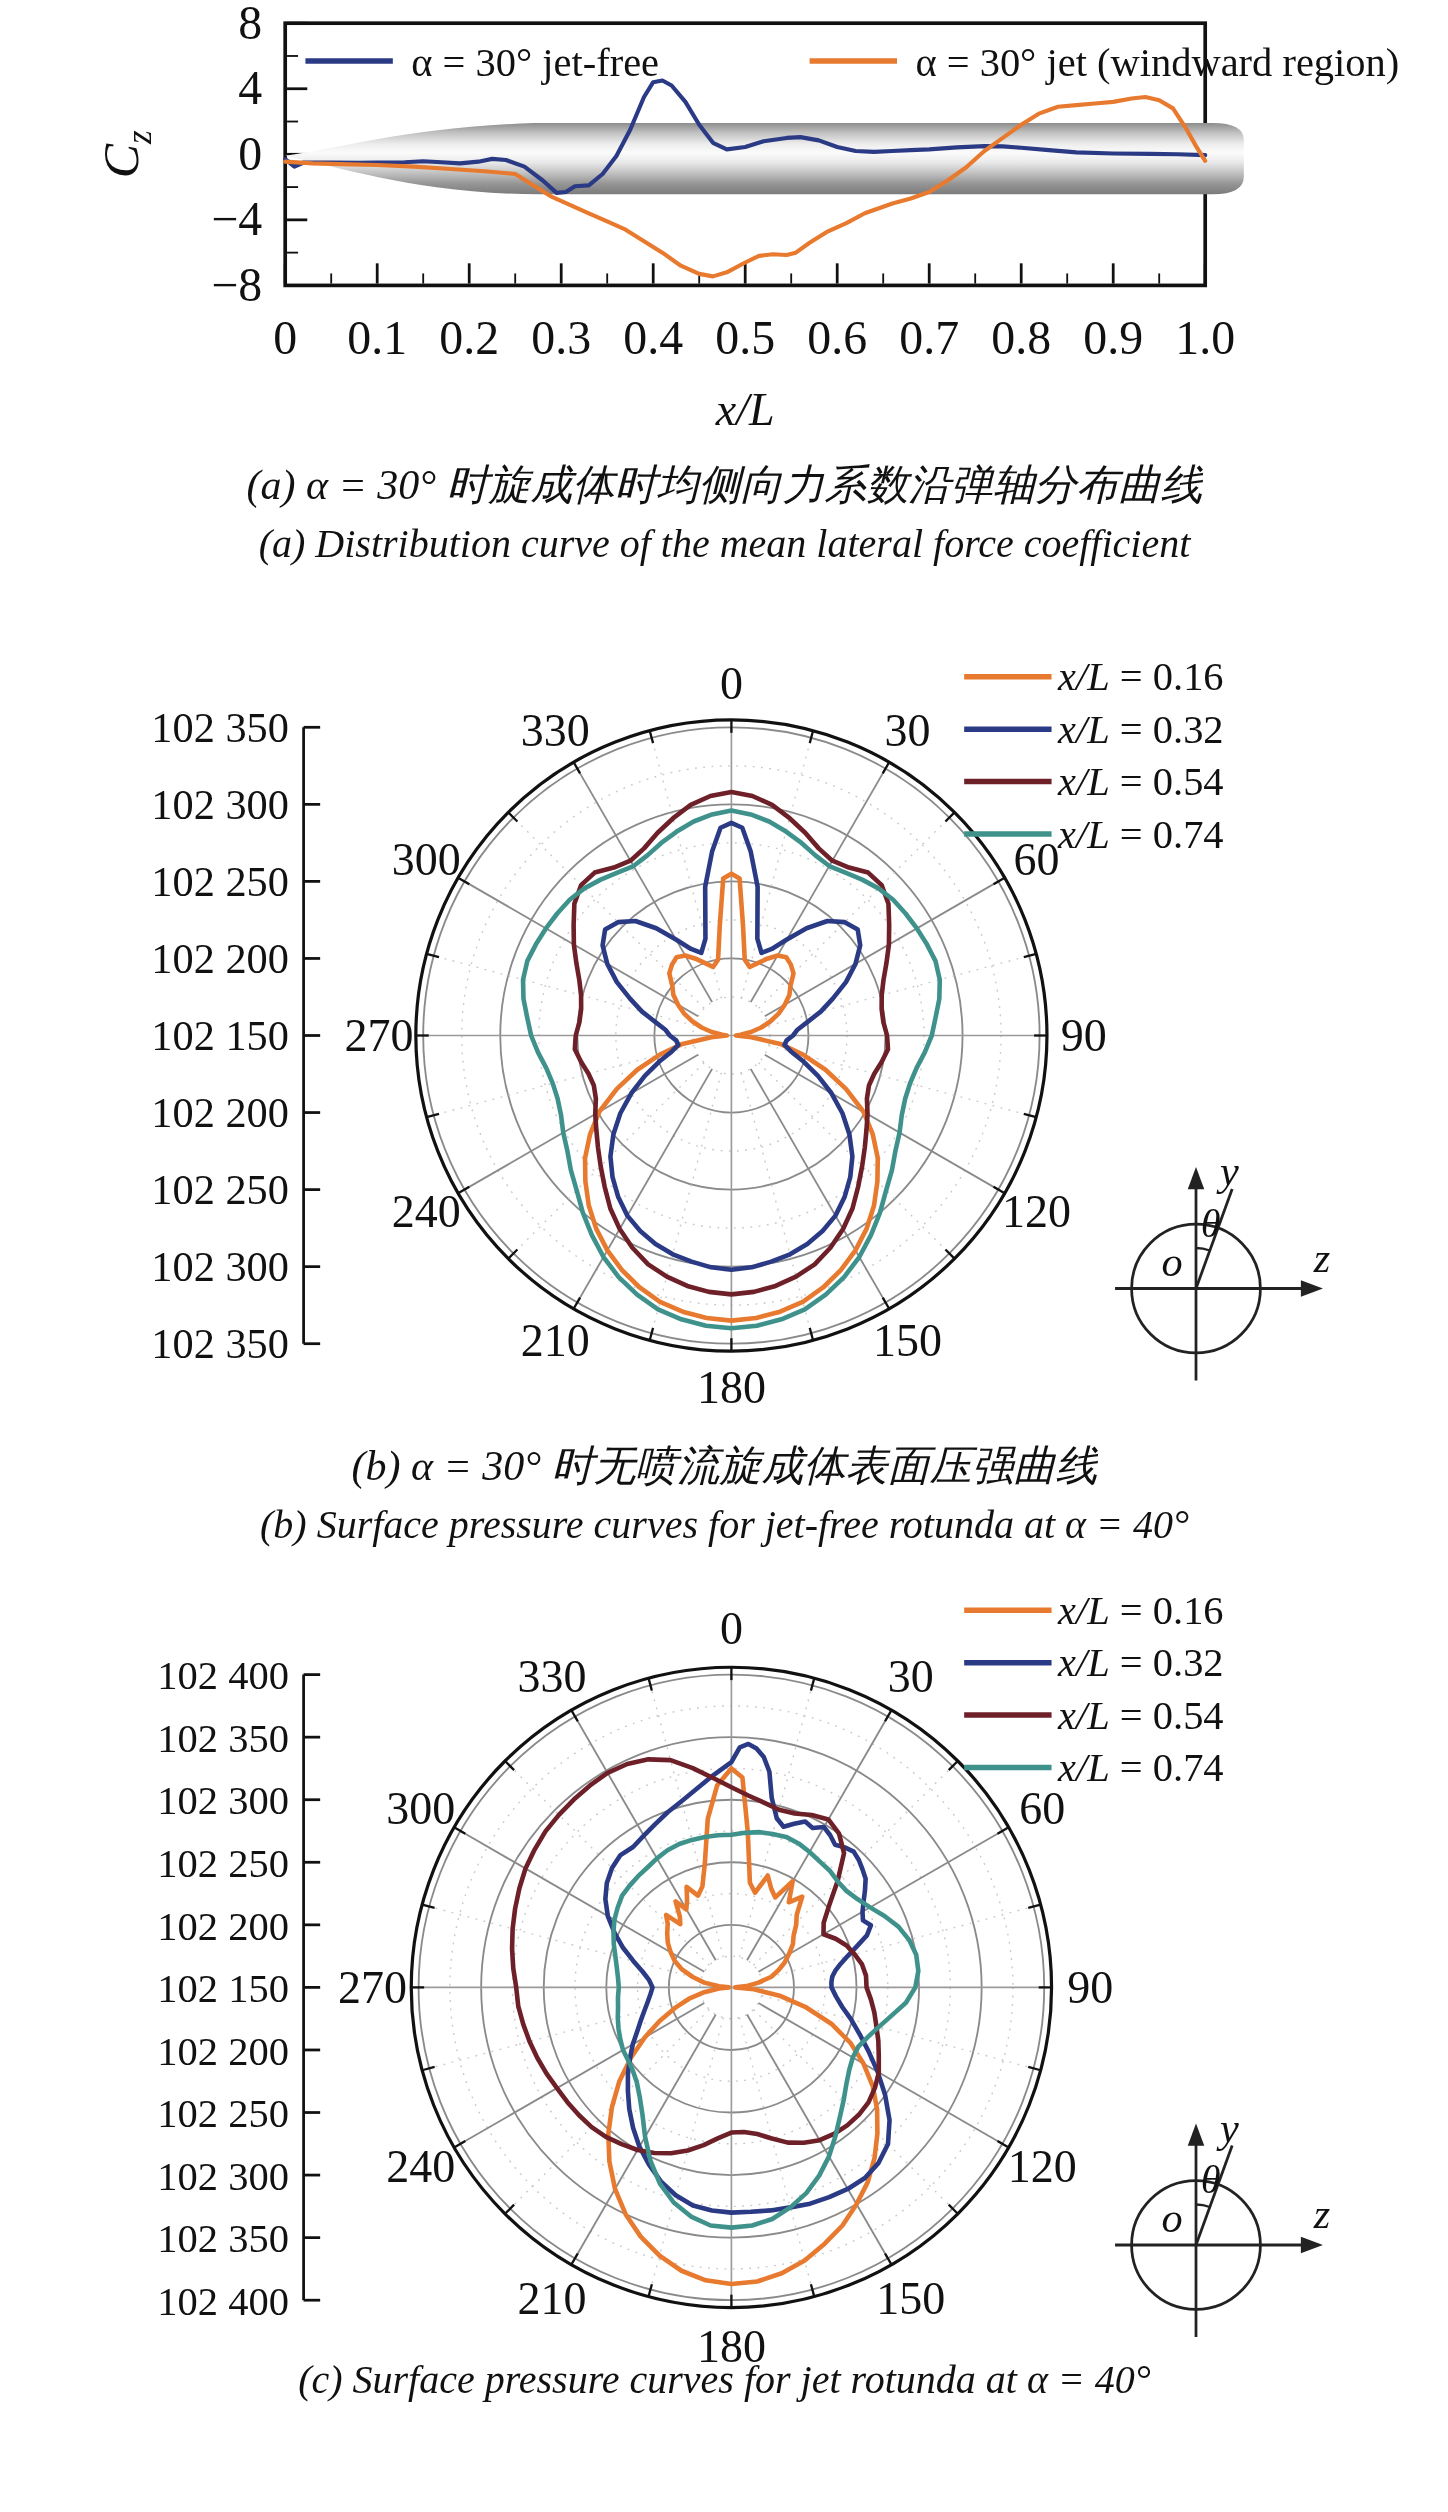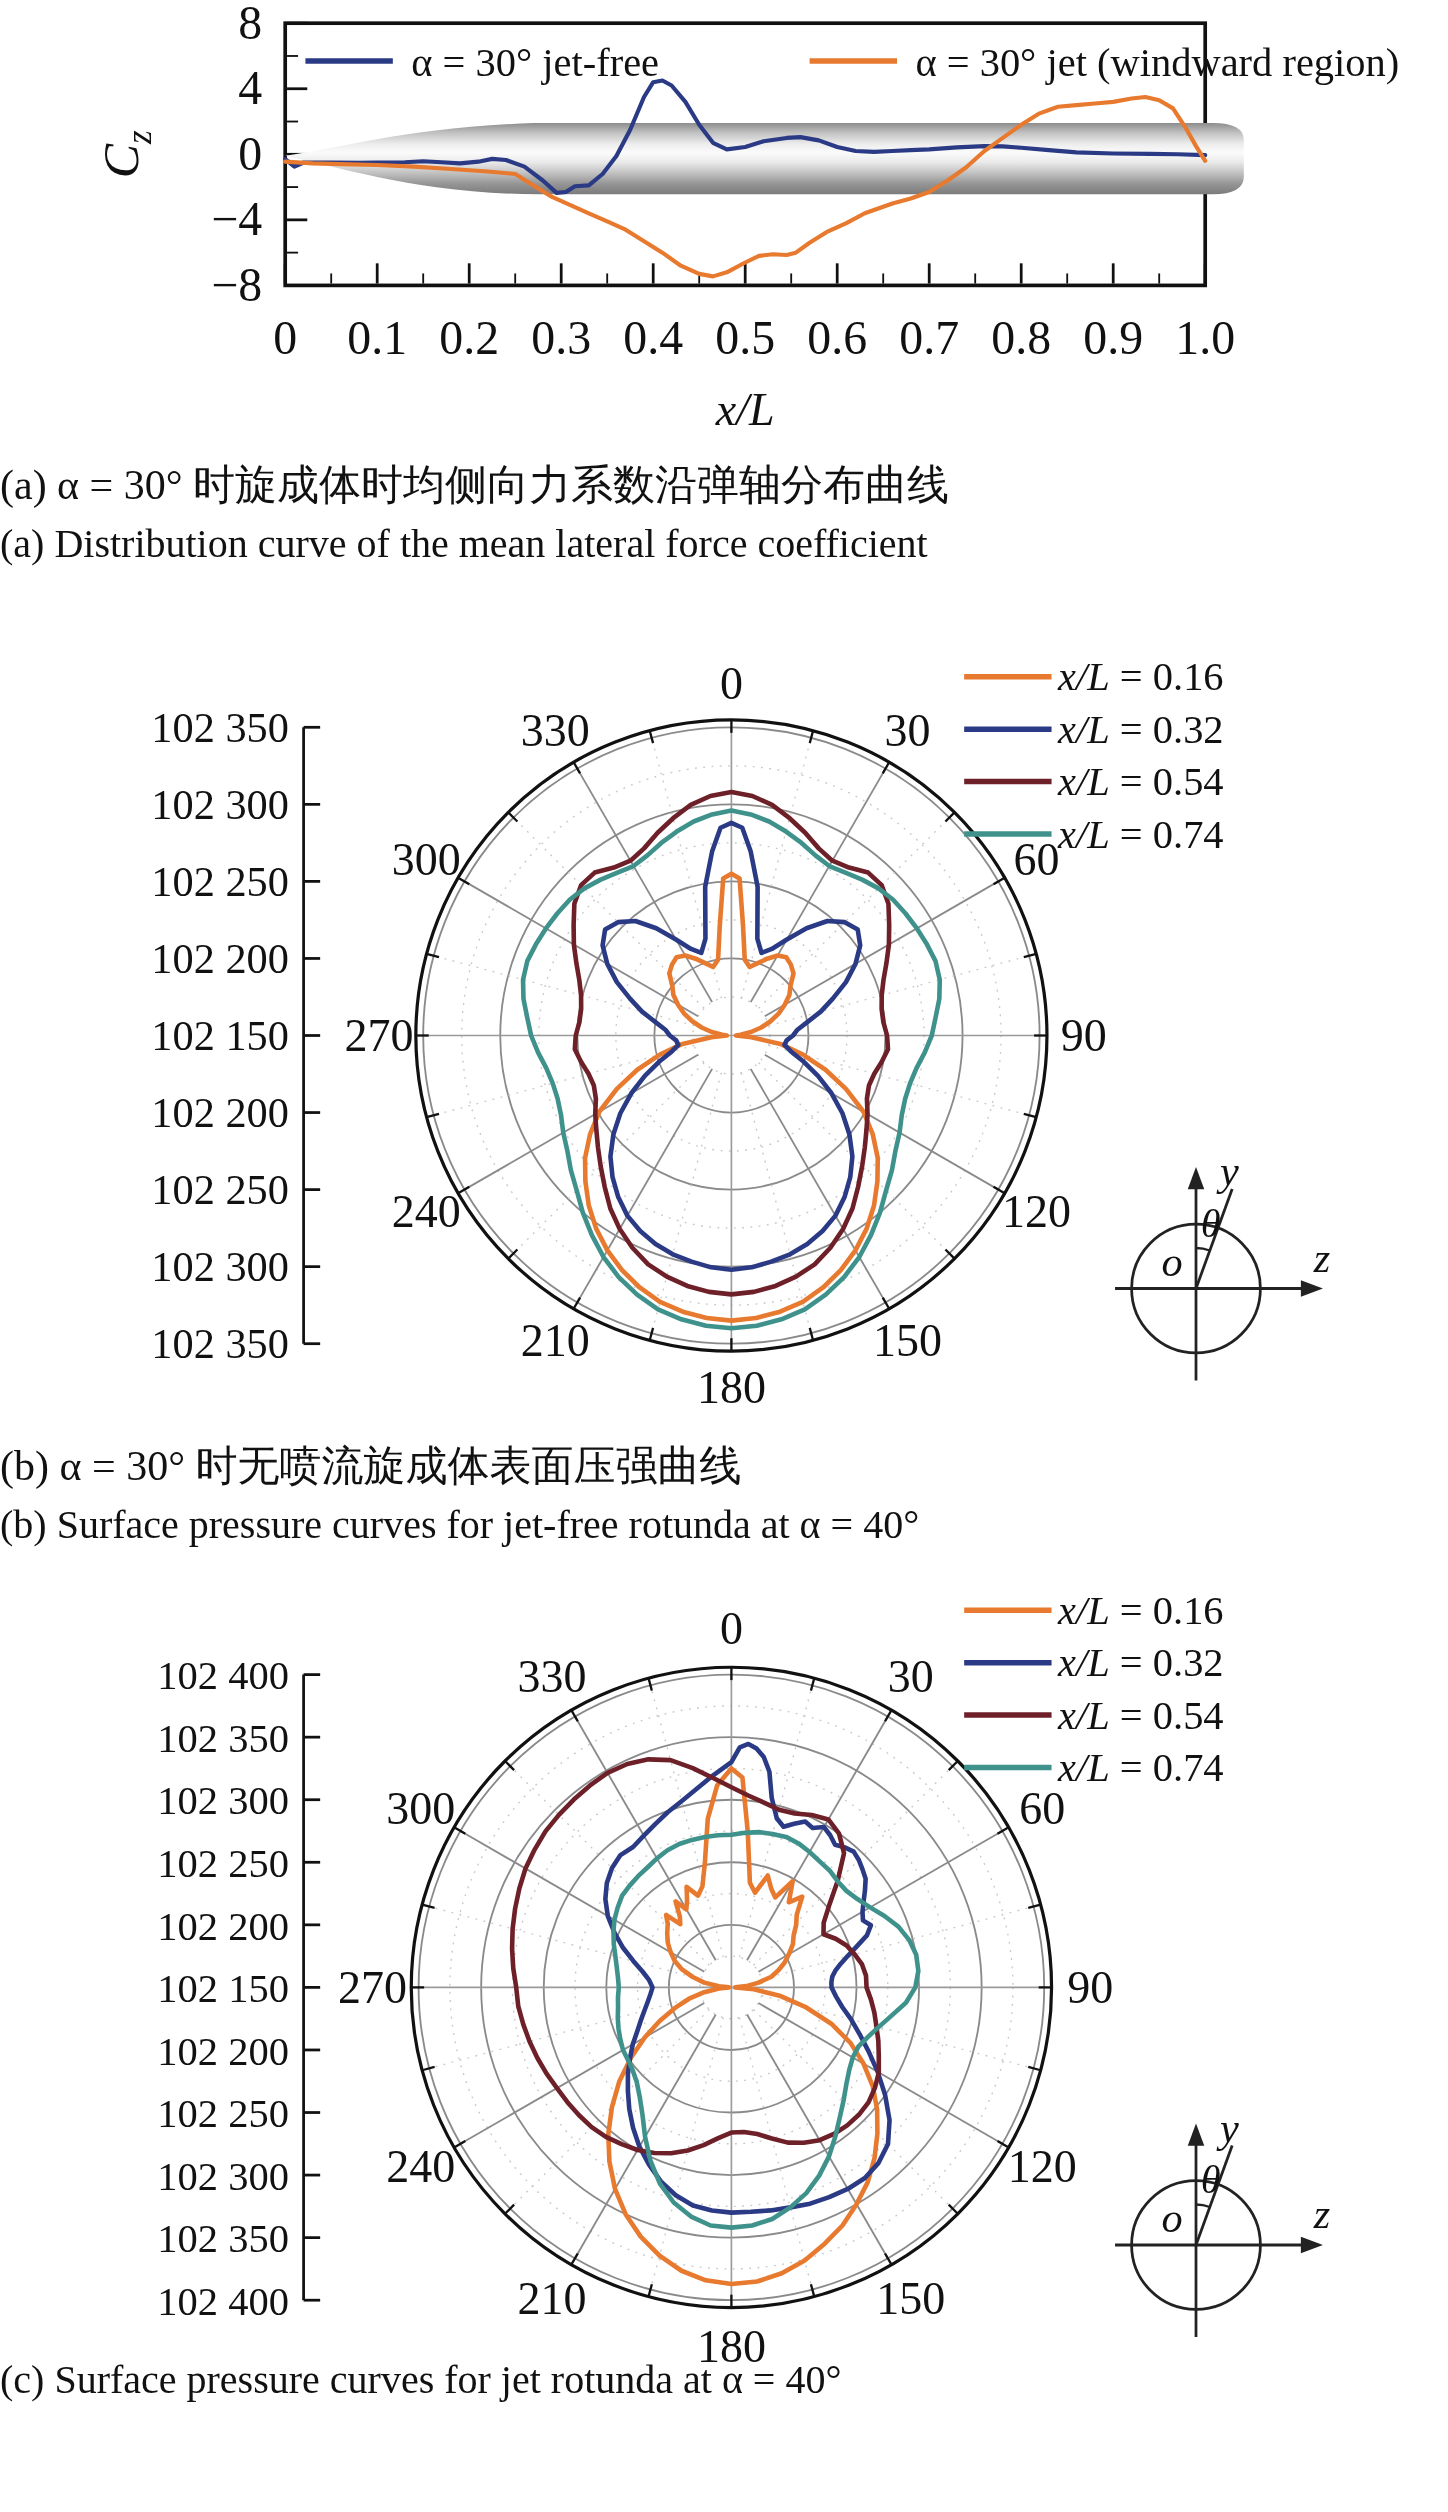--- a/index.html
+++ b/index.html
@@ -2,21 +2,21 @@
 <html style="font-size:14.7px"><head>
 <meta charset="utf-8">
 <style>
   html,body{margin:0;padding:0;background:#ffffff;}
   .page{position:relative;width:1449px;height:2512px;background:#ffffff;overflow:hidden;
         font-family:"Liberation Serif","DejaVu Serif",serif;color:#111;}
   svg{position:absolute;left:0;display:block;}
   #svg-a{top:0;}
   #svg-b{top:626px;}
   #svg-c{top:1564px;}
-  .caption{position:absolute;left:0;width:100%;text-align:left;color:#111;}
+  .caption{position:absolute;left:0;width:100%;text-align:center;color:#111;font-style:italic;}
   .caption .zh{font-size:42px;line-height:59px;}
   .caption .en{font-size:40px;line-height:57px;}
   #cap-a{top:456px;}
   #cap-b{top:1437px;}
   #cap-c{top:2351px;}
 </style>
 </head>
 <body>
 
 <div class="page">

